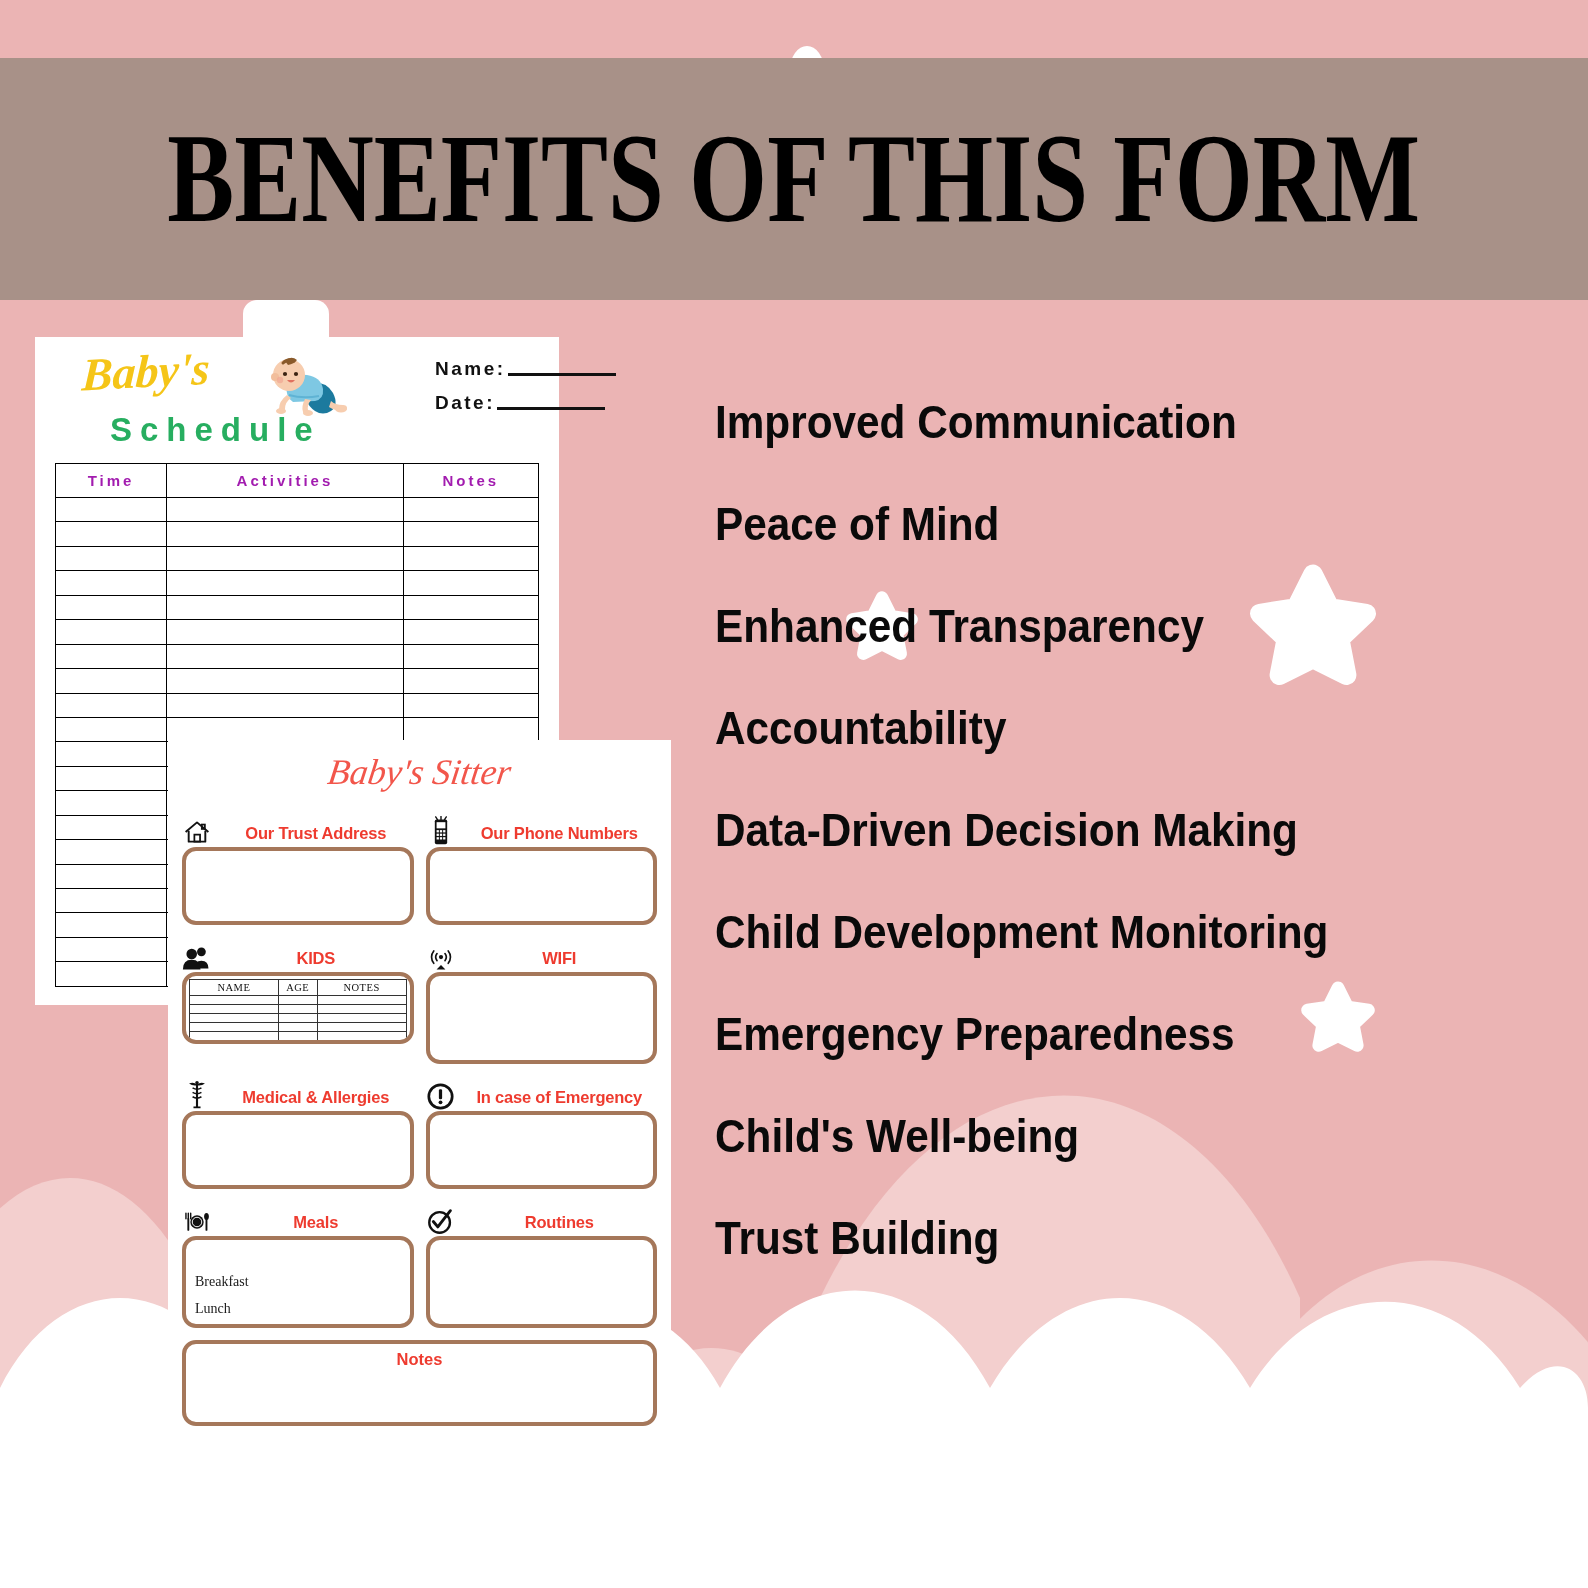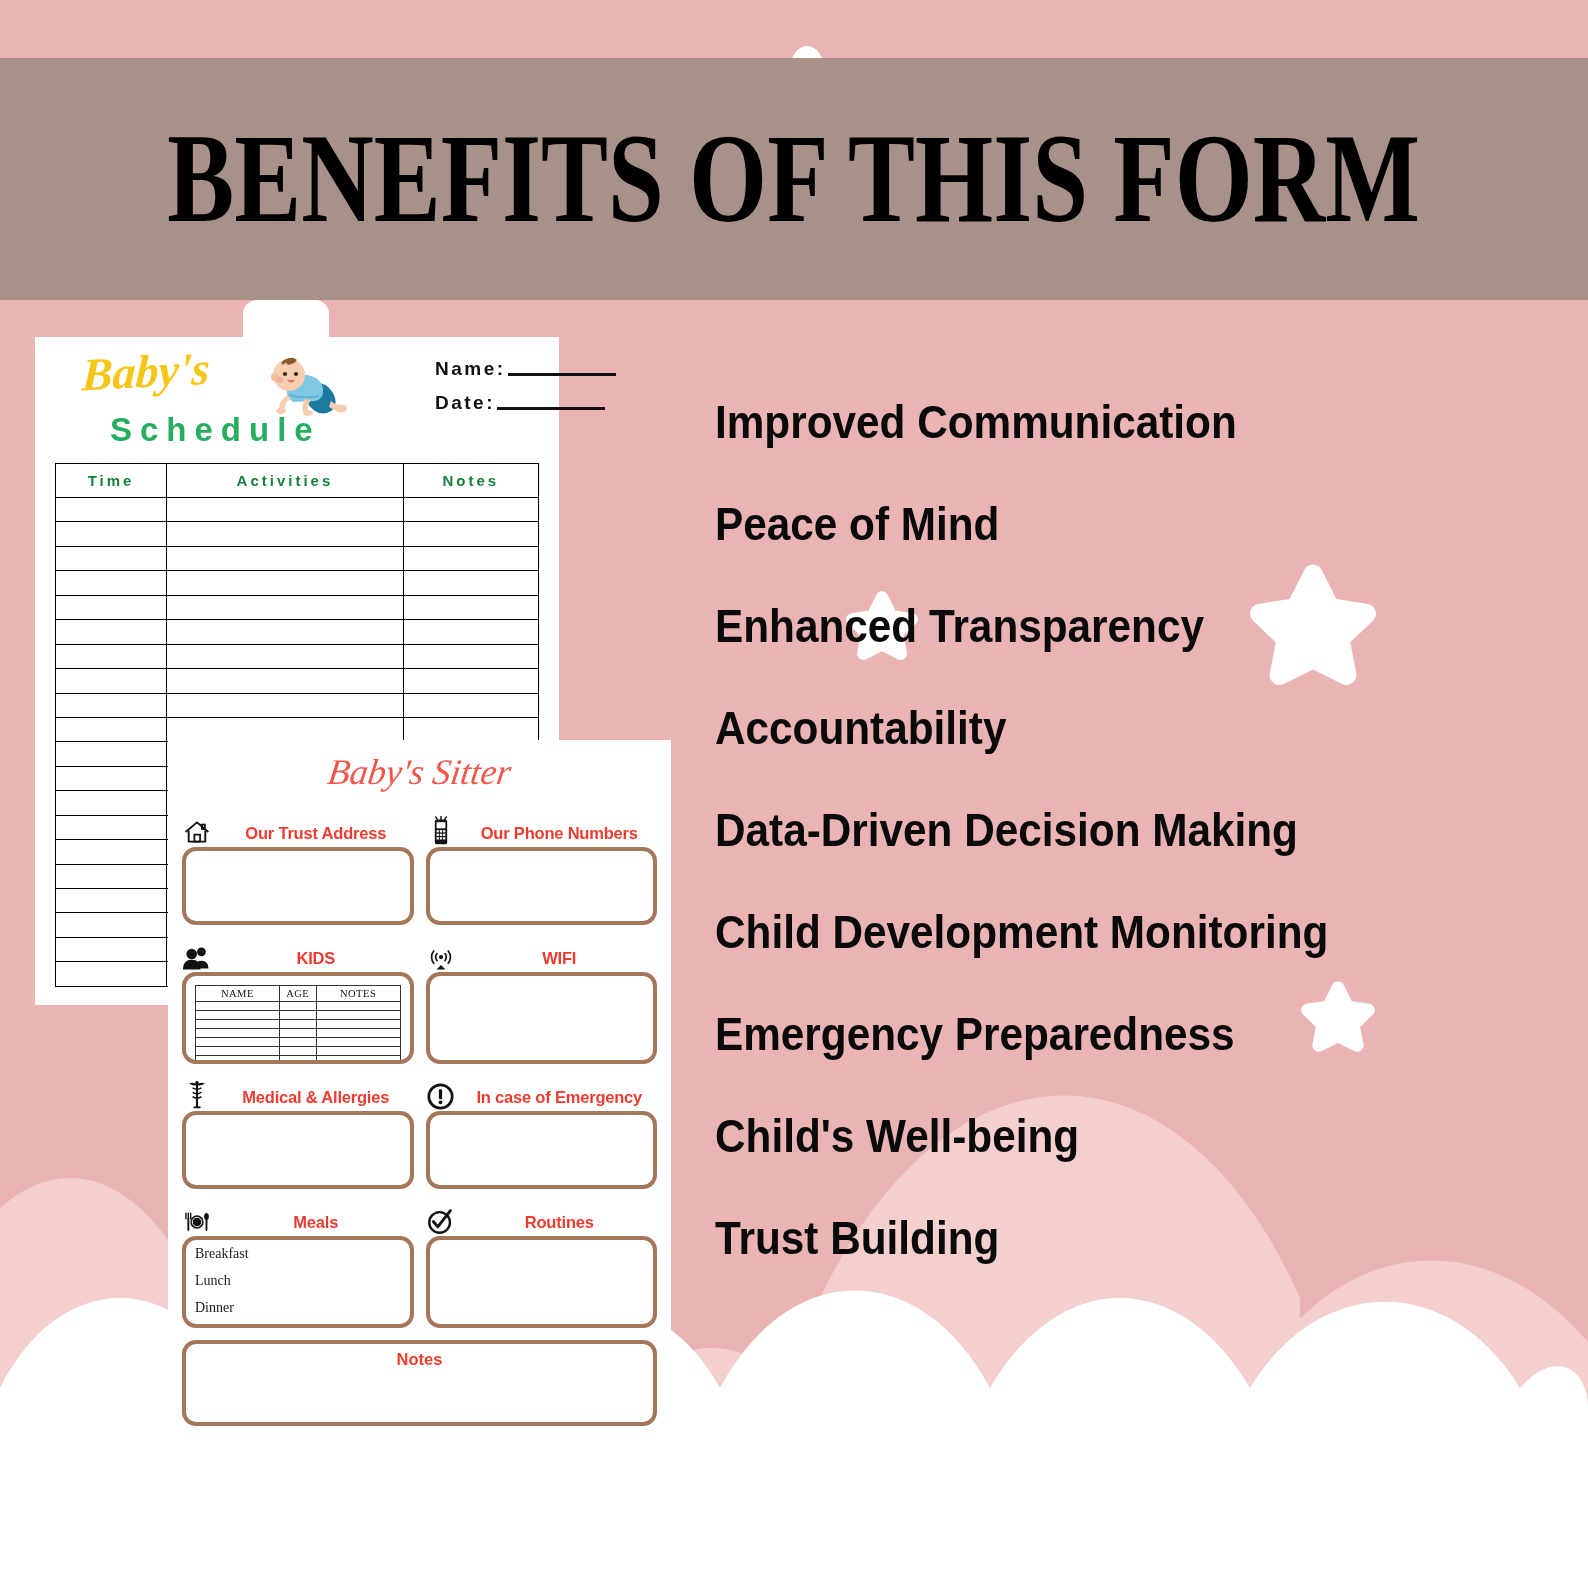--- a/index.html
+++ b/index.html
@@ -87,21 +87,21 @@
   }
   .nd-line { width: 108px; height: 0; border-bottom: 3px solid #111; margin-left: 2px; margin-bottom: 2px; }
 
   
   #sched-table {
     position: absolute; left: 20px; top: 126px; width: 484px; height: 524px;
   }
   #sched-table table { border-collapse: collapse; width: 100%; height: 100%; table-layout: fixed; }
   #sched-table th, #sched-table td { border: 1.6px solid #000; padding: 0; }
   #sched-table th {
-    height: 34px; color: #15803d; font-family: "Liberation Sans", sans-serif;
+    height: 34px; color: #a21caf; font-family: "Liberation Sans", sans-serif;
     font-weight: 700; font-size: 15px; letter-spacing: 3px;
   }
   #sched-table td { height: 22px; }
   .col-time { width: 23%; }
   .col-act  { width: 49%; }
   .col-note { width: 28%; }
   .trunc td.col-act, .trunc td.col-note { border-color: transparent; border-left-color:#000; }
   .trunc td.col-note { border-left-color: transparent; }
 
   
@@ -123,34 +123,34 @@
     color: #EE3B2F; font-family: "Liberation Sans", sans-serif;
     font-weight: 700; font-size: 16.5px; line-height: 1; padding-bottom: 5px;
     white-space: nowrap; letter-spacing: -0.2px;
   }
   .sbox {
     border: 4px solid #A5775A; border-radius: 14px; background: #fff;
     height: 78px; overflow: hidden;
   }
   .sbox.tall { height: 92px; }
   .sbox.notes { height: 86px; }
-  .sbox.kids { height: 92px; padding: 9px; }
+  .sbox.kids { height: 72px; padding: 3px; }
 
   
   .kids-tbl { width: 100%; height: 100%; border-collapse: collapse; table-layout: fixed; border: 1.4px solid #222; }
   .kids-tbl th, .kids-tbl td { border: 1.2px solid #333; padding: 0; }
   .kids-tbl th {
     font-family: "Liberation Serif", serif; font-weight: 400;
     font-size: 10.5px; height: 16px; color: #111; letter-spacing: 0.5px;
   }
   .kids-tbl td { height: 9px; }
   .kc-name { width: 41%; } .kc-age { width: 18%; } .kc-notes { width: 41%; }
 
   
-  .meals-list { padding: 7px 17px 0 9px; }
+  .meals-list { padding: 7px 17px 0 9px; margin-top: 28px; }
   .meals-list li {
     list-style: none; font-family: "Liberation Serif", serif;
     font-size: 14px; color: #1a1a1a; line-height: 1; margin-bottom: 13px;
   }
   
   .notes-label {
     color: #EE3B2F; font-family: "Liberation Sans", sans-serif;
     font-weight: 700; font-size: 16.5px; text-align: center; padding-top: 6px;
   }
   .sp { height: 12px; }

